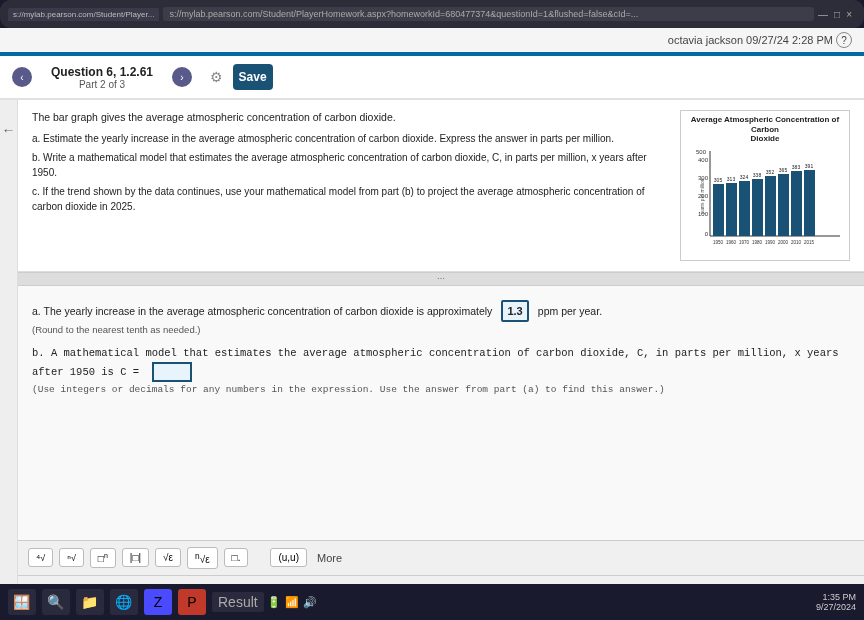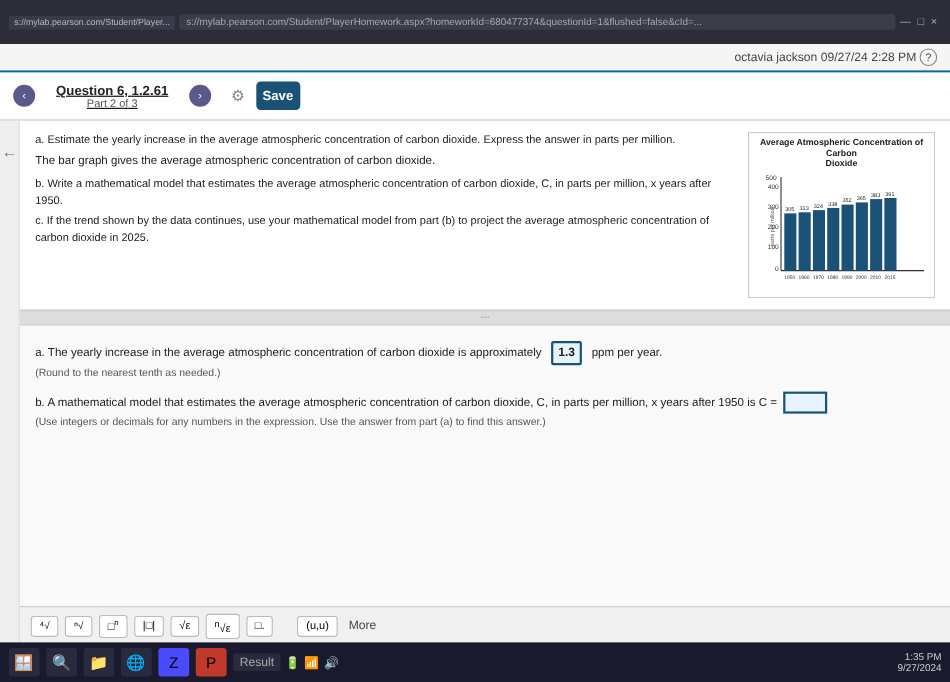--- a/index.html
+++ b/index.html
@@ -8,27 +8,28 @@
       background: #1a1a2e;
       width: 864px;
       height: 620px;
       overflow: hidden;
       position: relative;
     }
 
     
     .browser-bar {
       background: #2d2d3a;
-      height: 40px;
+      height: 28px;
       display: flex;
       align-items: center;
       padding: 0 8px;
       font-size: 10px;
       color: #ccc;
       gap: 4px;
+      border-radius: 11px;
     }
     .browser-bar .url {
       flex: 1;
       background: #3d3d4a;
       border-radius: 3px;
       padding: 2px 6px;
       font-size: 9px;
       color: #aaa;
       overflow: hidden;
       white-space: nowrap;
@@ -68,21 +69,21 @@
 
     
     .top-header {
       background: #f5f5f5;
       display: flex;
       justify-content: flex-end;
       align-items: center;
       padding: 4px 12px;
       font-size: 11px;
       color: #444;
-      border-bottom: 2px solid #0369a1;
+      border-bottom: 4px solid #0369a1;
     }
 
     
     .hw-header {
       background: #fff;
       display: flex;
       align-items: center;
       padding: 8px 12px;
       border-bottom: 2px solid #e0e0e0;
       gap: 10px;
@@ -102,21 +103,20 @@
       height: 20px;
       display: flex;
       align-items: center;
       justify-content: center;
       font-size: 10px;
       cursor: pointer;
     }
     .question-info {
       text-align: center;
       min-width: 120px;
-      text-decoration: underline;
     }
     .question-num {
       font-size: 12px;
       font-weight: bold;
       color: #222;
     }
     .question-part {
       font-size: 10px;
       color: #555;
     }
@@ -367,21 +367,21 @@
       gap: 4px;
       align-items: center;
       color: #aaa;
       font-size: 11px;
     }
 
     .result-btn {
       background: #2a2a3e;
       color: #aaa;
       border: none;
-      font-size: 11px;
+      font-size: 14px;
       padding: 2px 6px;
       border-radius: 2px;
     }
   </style>
 </head>
 <body>
 
 <div class="browser-bar">
   <div class="browser-tabs">
     <span class="browser-tab">s://mylab.pearson.com/Student/Player...</span>
@@ -418,22 +418,22 @@
   <div class="content-area">
 
     <div class="left-sidebar">
       <span class="arrow-left">←</span>
     </div>
 
     <div class="main-panel">
 
       <div class="problem-text">
         <div class="problem-left">
+          <div style="margin-bottom:5px;font-size:10.5px;">The bar graph gives the average atmospheric concentration of carbon dioxide.</div>
           <div style="margin-bottom:4px;font-size:10px;">a. Estimate the yearly increase in the average atmospheric concentration of carbon dioxide. Express the answer in parts per million.</div>
-          <div style="margin-bottom:5px;font-size:10.5px;">The bar graph gives the average atmospheric concentration of carbon dioxide.</div>
           <div style="margin-bottom:4px;font-size:10px;">b. Write a mathematical model that estimates the average atmospheric concentration of carbon dioxide, C, in parts per million, x years after 1950.</div>
           <div style="font-size:10px;">c. If the trend shown by the data continues, use your mathematical model from part (b) to project the average atmospheric concentration of carbon dioxide in 2025.</div>
         </div>
         <div class="problem-right">
           <div class="chart-container">
             <div class="chart-title">
               <span>Average Atmospheric Concentration of Carbon</span><br>
               <span>Dioxide</span>
             </div>
             <div class="chart-area">
@@ -497,21 +497,21 @@
       <div class="answer-area">
         <div class="answer-line">
           <span>a. The yearly increase in the average atmospheric concentration of carbon dioxide is approximately</span>
           &nbsp;
           <span class="answer-box">1.3</span>
           &nbsp;
           <span>ppm per year.</span>
           <br>
           <span class="small-note">(Round to the nearest tenth as needed.)</span>
         </div>
-        <div class="answer-line" style="margin-top:8px;">
+        <div class="answer-line" style="margin-top:8px;font-family:Liberation Mono, monospace;">
           <span>b. A mathematical model that estimates the average atmospheric concentration of carbon dioxide, C, in parts per million, x years after 1950 is C =</span>
           &nbsp;<div class="answer-input-box"></div>
           <br>
           <span class="small-note">(Use integers or decimals for any numbers in the expression. Use the answer from part (a) to find this answer.)</span>
         </div>
       </div>
 
       <div style="position:relative;">
         
       </div>

